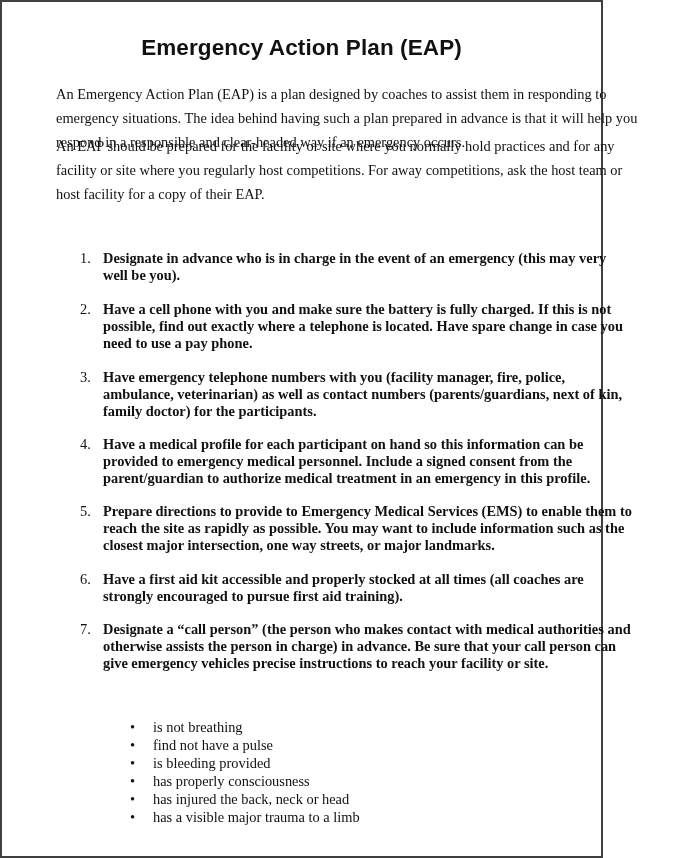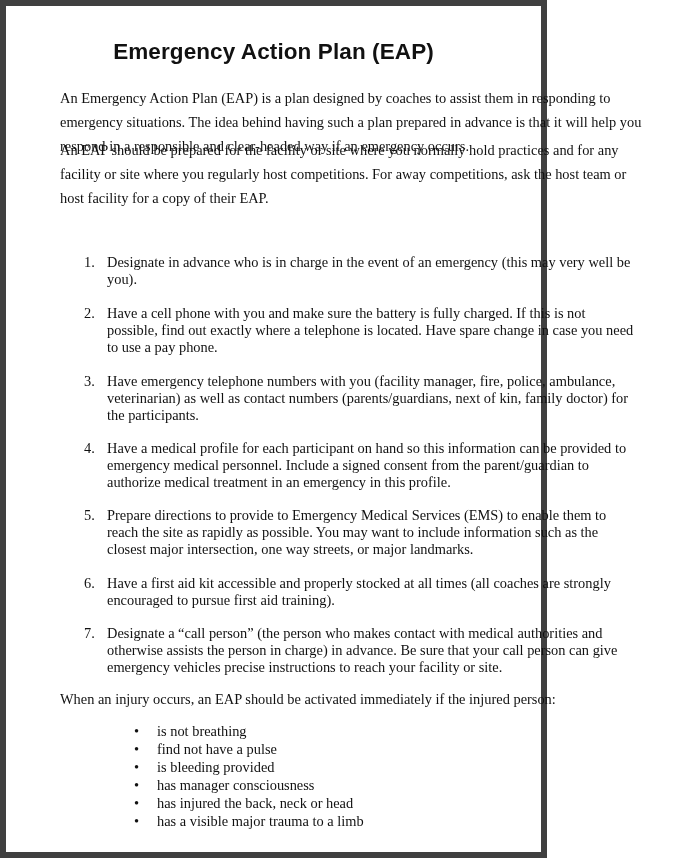--- a/index.html
+++ b/index.html
@@ -1,21 +1,21 @@
 <!DOCTYPE html>
 <html><head>
   <meta charset="utf-8">
   <style>
     html, body { margin: 0; padding: 0; background: #ffffff; }
     body { width: 680px; height: 858px; overflow: hidden; }
     .page {
       position: relative;
-      width: 547px; height: 858px;
+      width: 603px; height: 858px;
       box-sizing: border-box;
-      border: 6px solid #404040;
+      border: 2px solid #404040;
       background: #ffffff;
       color: #111111;
       font-family: "Liberation Serif", serif;
     }
     .title {
       position: absolute; left: 0; right: 0; top: 33px;
       text-align: center;
       font-family: "Liberation Sans", sans-serif;
       font-weight: bold;
       font-size: 22.5px;
@@ -45,20 +45,21 @@
     }
     .ol-num {
       position: absolute;
       left: 24px;
       width: 16px;
     }
     .ol-text {
       position: absolute;
       left: 47px;
       width: 530px;
+      font-weight: bold;
     }
     .ul {
       position: absolute;
       left: 124px;
       top: 716px;
       margin: 0; padding: 0; list-style: none;
     }
     .ul-item {
       position: relative;
       font-size: 14.4px;
@@ -111,38 +112,37 @@
     <li class="ol-item" style="top:569px;">
       <span class="ol-num">6.</span>
       <span class="ol-text">Have a first aid kit accessible and properly stocked at all times (all coaches are strongly encouraged to pursue first aid training).</span>
     </li>
     <li class="ol-item" style="top:619px;">
       <span class="ol-num">7.</span>
       <span class="ol-text">Designate a “call person” (the person who makes contact with medical authorities and otherwise assists the person in charge) in advance. Be sure that your call person can give emergency vehicles precise instructions to reach your facility or site.</span>
     </li>
   </ol>
 
-  <p class="para" style="top:681px;">When an injury occurs, an EAP should be activated immediately if the injured person:</p>
 
   <ul class="ul">
     <li class="ul-item">
       <span class="bullet">•</span>
       <span class="ul-text">is not breathing</span>
     </li>
     <li class="ul-item">
       <span class="bullet">•</span>
       <span class="ul-text">find not have a pulse</span>
     </li>
     <li class="ul-item">
       <span class="bullet">•</span>
       <span class="ul-text">is bleeding provided</span>
     </li>
     <li class="ul-item">
       <span class="bullet">•</span>
-      <span class="ul-text">has manager consciousness</span>
+      <span class="ul-text">has properly consciousness</span>
     </li>
     <li class="ul-item">
       <span class="bullet">•</span>
       <span class="ul-text">has injured the back, neck or head</span>
     </li>
     <li class="ul-item">
       <span class="bullet">•</span>
       <span class="ul-text">has a visible major trauma to a limb</span>
     </li>
   </ul>

